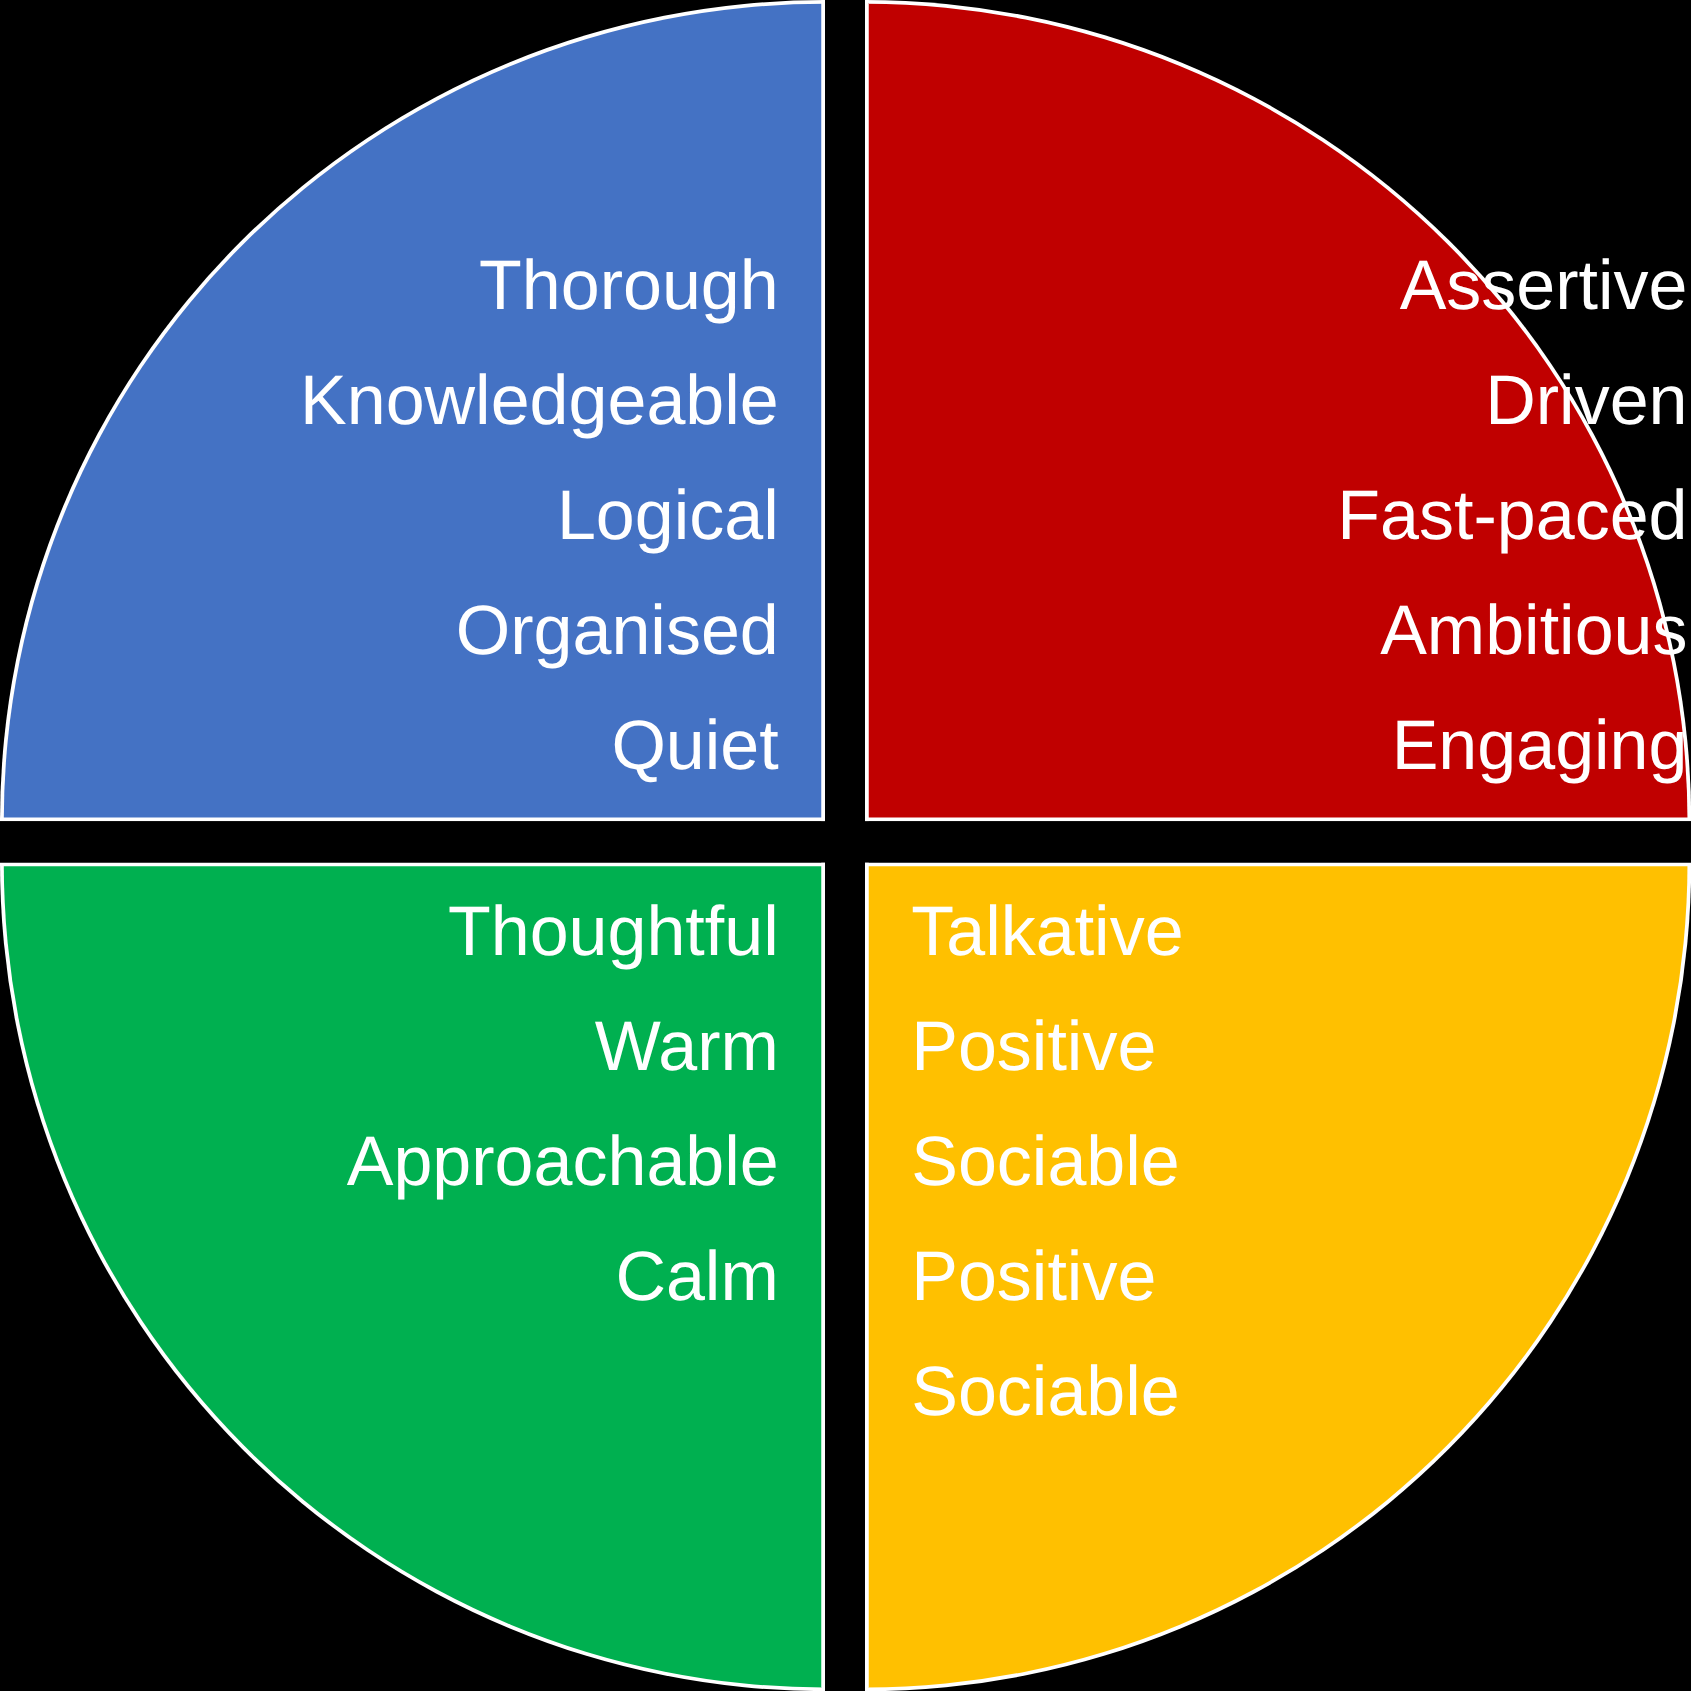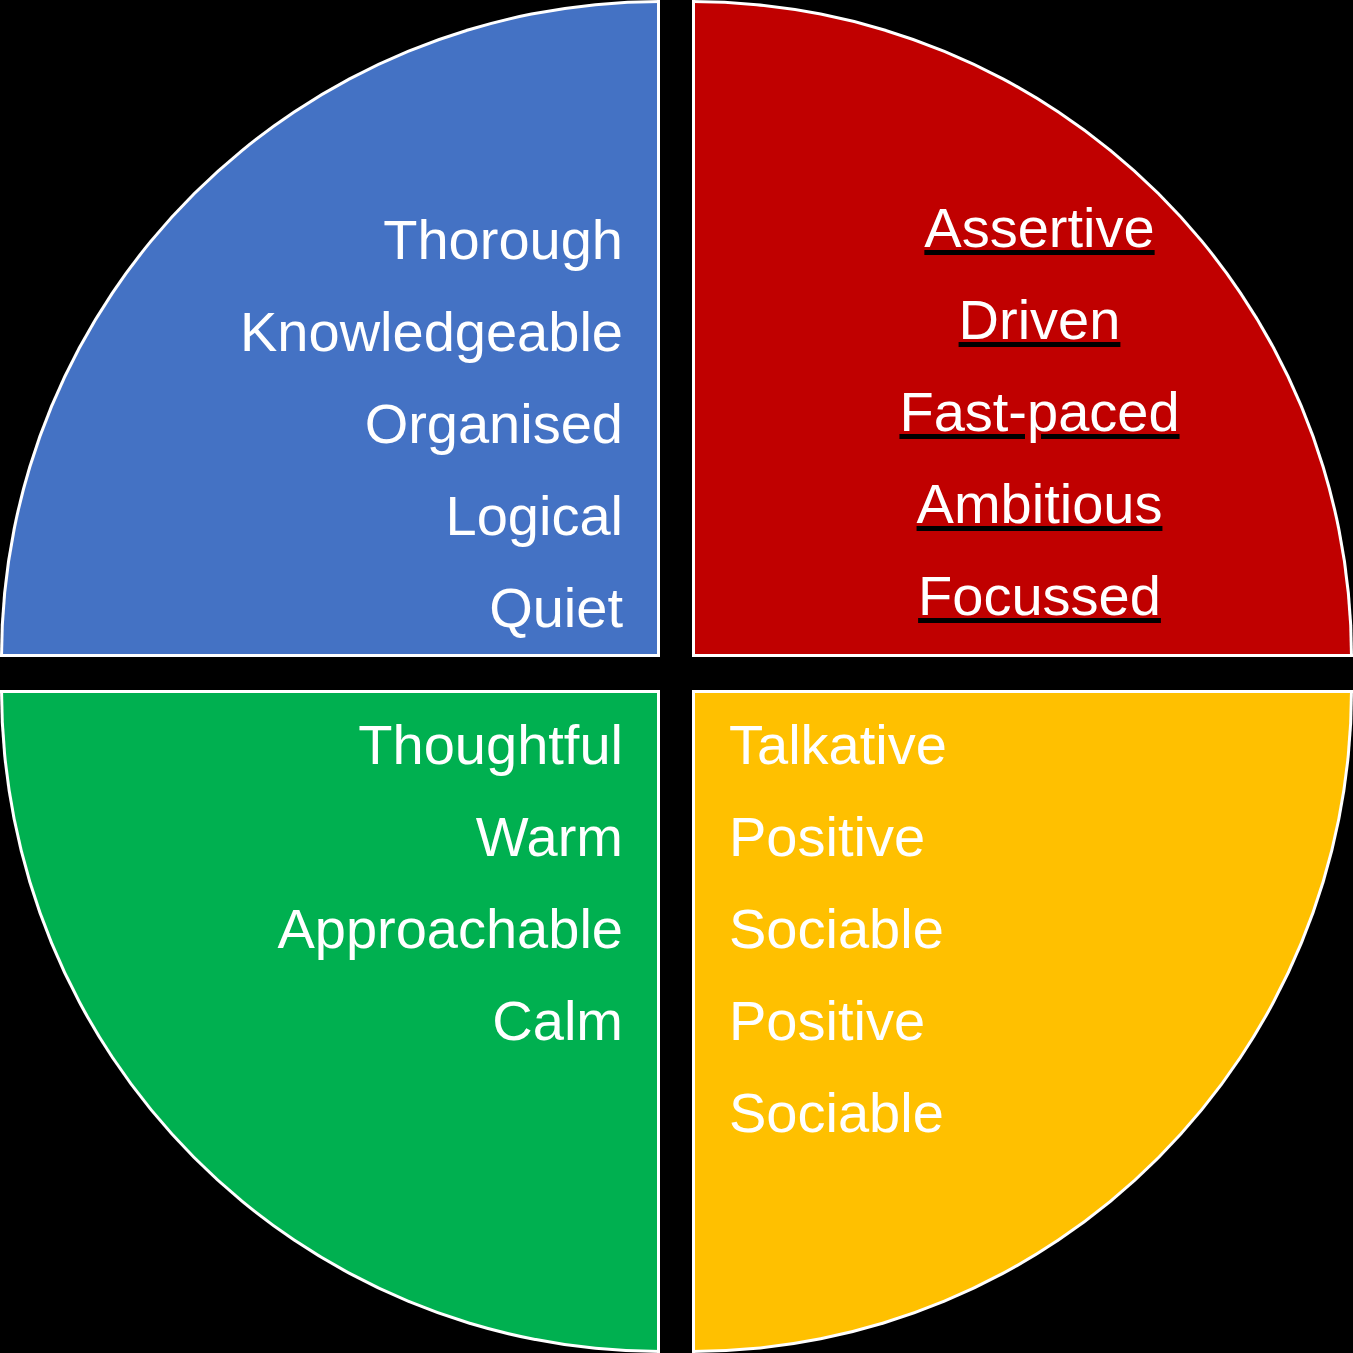--- a/index.html
+++ b/index.html
@@ -22,31 +22,30 @@
     display: flex;
     flex-direction: column;
   }
   .quad-tl {
     left: 0; top: 0;
     width: 660px; height: 657px;
     border-radius: 100% 0 0 0;
     justify-content: flex-end;
     align-items: flex-end;
     text-align: right;
-    padding: 0 34px 0 0;
+    padding: 0 34px 12px 0;
   }
   .quad-tr {
     left: 692px; top: 0;
     width: 661px; height: 657px;
     border-radius: 0 100% 0 0;
     justify-content: flex-end;
-    align-items: center;
+    align-items: flex-end;
     text-align: left;
     padding: 0 0 12px 34px;
-    text-decoration: underline;
   }
   .quad-bl {
     left: 0; top: 690px;
     width: 660px; height: 663px;
     border-radius: 0 0 0 100%;
     justify-content: flex-start;
     align-items: flex-end;
     text-align: right;
     padding: 6px 34px 14px 0;
   }
@@ -67,31 +66,31 @@
   }
 </style>
 </head>
 <body>
 
 <div class="canvas">
 
   <div class="quad quad-tl" style="background: rgb(68, 114, 196);">
     <div class="trait">Thorough</div>
     <div class="trait">Knowledgeable</div>
+    <div class="trait">Logical</div>
     <div class="trait">Organised</div>
-    <div class="trait">Logical</div>
     <div class="trait">Quiet</div>
   </div>
 
   <div class="quad quad-tr" style="background: rgb(192, 0, 0);">
     <div class="trait">Assertive</div>
     <div class="trait">Driven</div>
     <div class="trait">Fast-paced</div>
     <div class="trait">Ambitious</div>
-    <div class="trait">Focussed</div>
+    <div class="trait">Engaging</div>
   </div>
 
   <div class="quad quad-bl" style="background: rgb(0, 176, 80);">
     <div class="trait">Thoughtful</div>
     <div class="trait">Warm</div>
     <div class="trait">Approachable</div>
     <div class="trait">Calm</div>
   </div>
 
   <div class="quad quad-br" style="background: rgb(255, 192, 0);">

